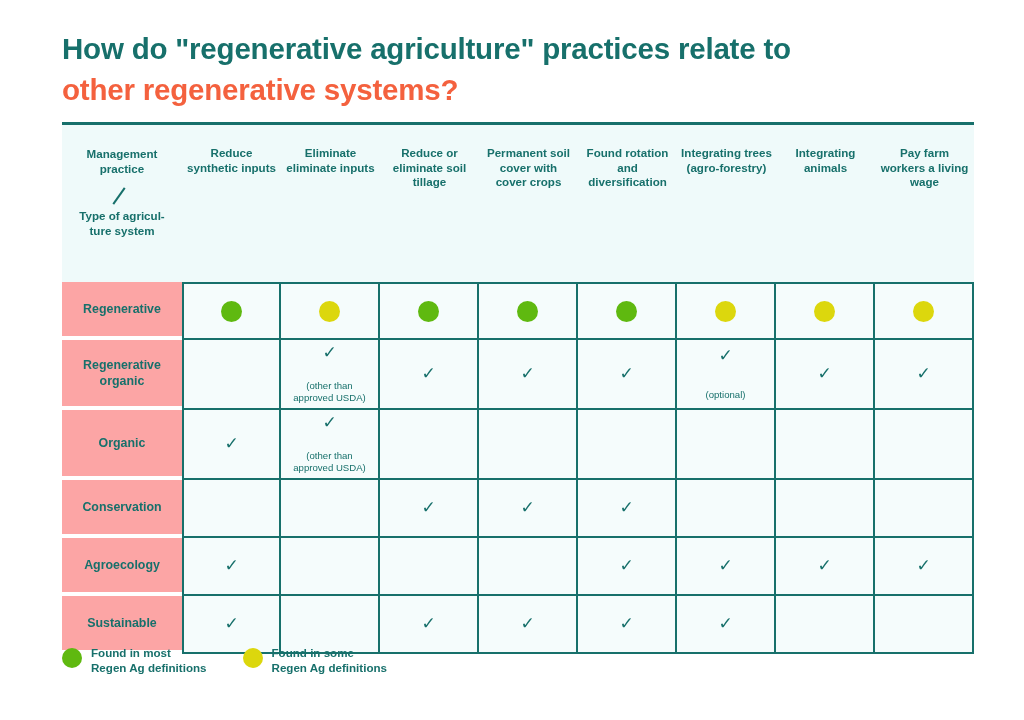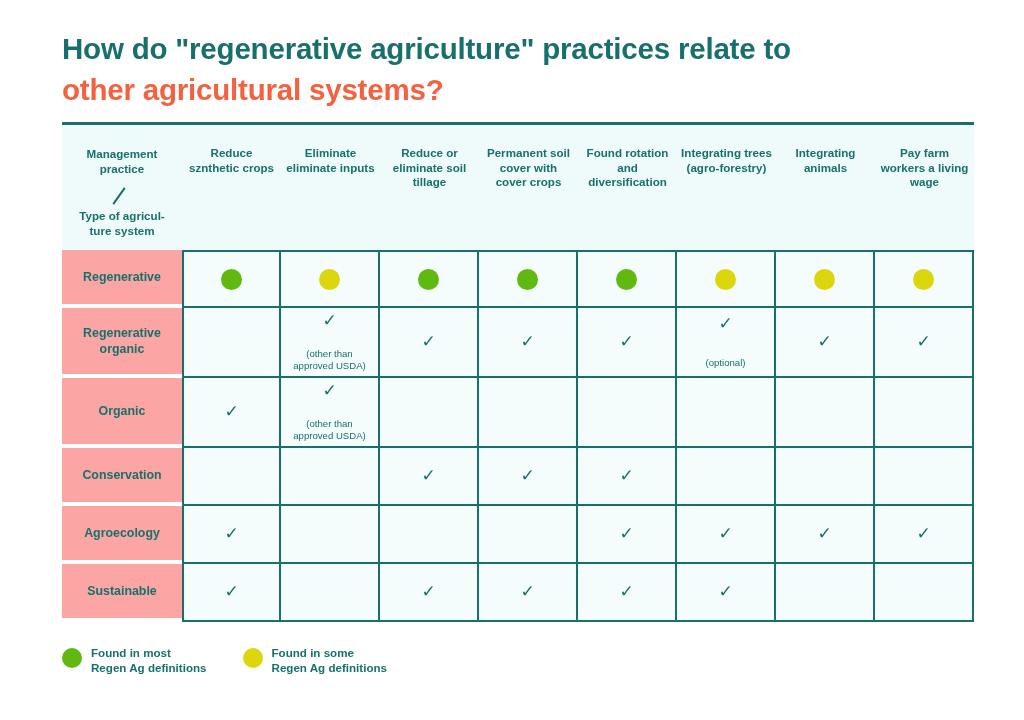--- a/index.html
+++ b/index.html
@@ -58,21 +58,21 @@
   thead tr.header-row > th {
     background: #EFFAFA;
     vertical-align: top;
     padding: 21px 4px 10px 4px;
     border-top: 3px solid #17706B;
     font-size: 11.6px;
     font-weight: bold;
     line-height: 14.5px;
     color: #17706B;
     text-align: center;
-    height: 128px;
+    height: 160px;
     box-sizing: border-box;
   }
   thead tr.header-row > th.corner-head {
     border-top: 3px solid #17706B;
     text-align: center;
     padding-top: 22px;
   }
   .corner-top { display: block; }
   .corner-slash {
     display: block;
@@ -183,21 +183,21 @@
     white-space: pre-line;
   }
 </style>
 </head>
 <body>
 
 <div id="page">
 
   <div class="title-block">
     <div class="title-line title-line-1">How do "regenerative agriculture" practices relate to</div>
-    <div class="title-line title-line-2">other agricultural systems?</div>
+    <div class="title-line title-line-2">other regenerative systems?</div>
   </div>
 
   <div class="table-wrap">
     <table class="matrix">
       <colgroup>
         <col style="width:120px">
         <col style="width:99px">
           <col style="width:99px">
           <col style="width:99px">
           <col style="width:99px">
@@ -208,21 +208,21 @@
       </colgroup>
       <thead>
         <tr class="header-row">
           <th class="corner-head">
             <span class="corner-top" style="white-space: pre-line;">Management
 practice</span>
             <span class="corner-slash"></span>
             <span class="corner-bottom" style="white-space: pre-line;">Type of agricul-
 ture system</span>
           </th>
-          <th>Reduce sznthetic crops</th>
+          <th>Reduce synthetic inputs</th>
           <th>Eliminate eliminate inputs</th>
           <th>Reduce or eliminate soil tillage</th>
           <th>Permanent soil cover with cover crops</th>
           <th>Found rotation and diversification</th>
           <th>Integrating trees (agro-forestry)</th>
           <th>Integrating animals</th>
           <th>Pay farm workers a living wage</th>
         </tr>
       </thead>
       <tbody id="matrix-body">

